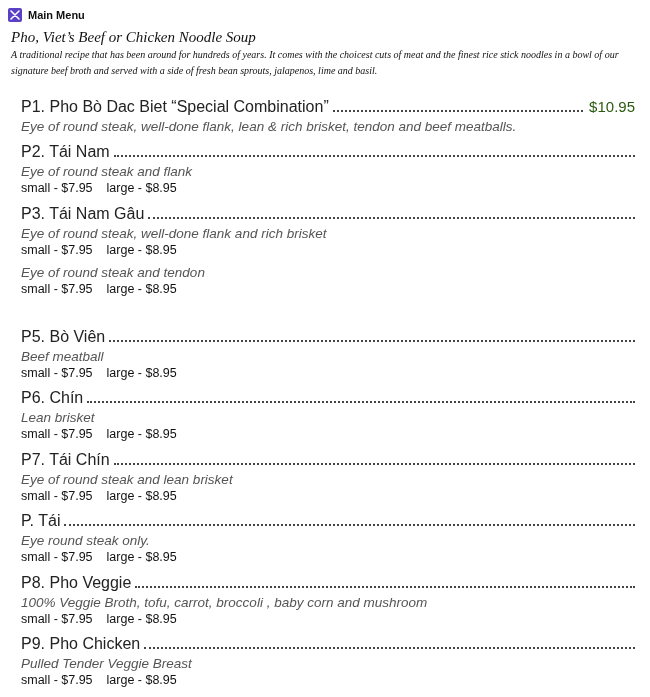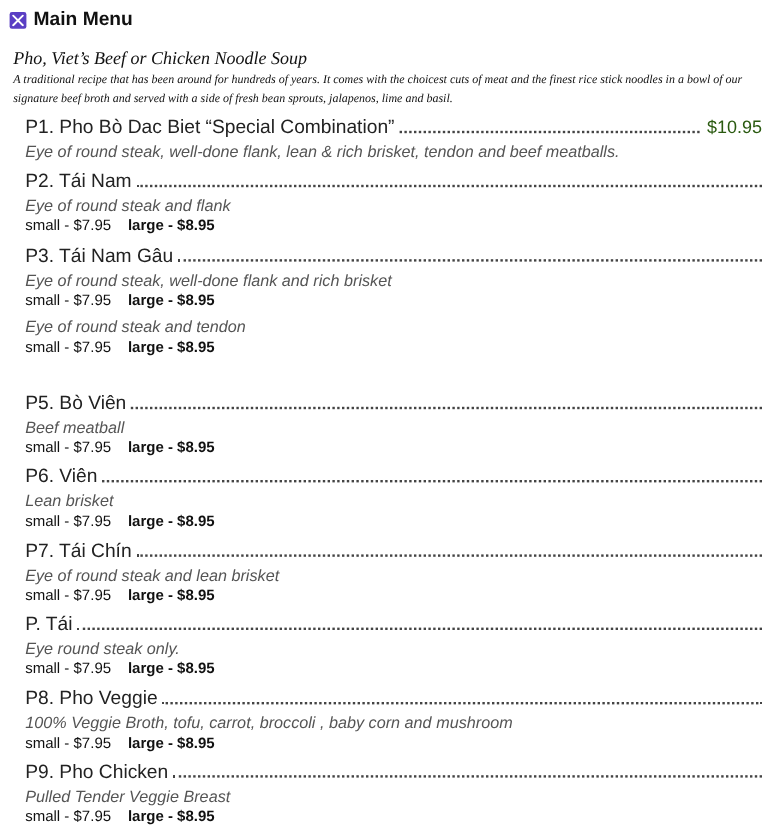--- a/index.html
+++ b/index.html
@@ -1,32 +1,32 @@
 <!DOCTYPE html>
 <html><head>
   <meta charset="utf-8">
   <style>
     html, body { margin: 0; padding: 0; background: #ffffff; }
     body { width: 650px; height: 697px; overflow: hidden; position: relative; font-family: "Liberation Sans", sans-serif; color: #222; }
     .header { position: absolute; left: 8px; top: 8px; display: flex; align-items: center; }
     .header .icon { width: 14px; height: 14px; background: #5b3fc4; border-radius: 2px; display: inline-flex; align-items: center; justify-content: center; margin-right: 6px; }
     .header .icon svg { display: block; }
-    .header .title { font-weight: bold; font-size: 16px; color: #111; }
-    .section { position: absolute; left: 11px; top: 40px; width: 630px; }
+    .header .title { font-weight: bold; font-size: 11px; color: #111; }
+    .section { position: absolute; left: 11px; top: 28px; width: 630px; }
     .section-title { font-family: "Liberation Serif", serif; font-style: italic; font-size: 15px; color: #111; line-height: 18px; }
     .section-desc { font-family: "Liberation Serif", serif; font-style: italic; font-size: 10px; color: #111; line-height: 16px; margin-top: 1px; }
     .items { position: absolute; left: 21px; top: 96px; width: 614px; }
     .item { margin-bottom: 0; }
     .item-head { display: flex; align-items: baseline; font-size: 16px; color: #222; height: 22px; line-height: 22px; }
     .item-name { white-space: nowrap; padding-right: 4px; }
     .leader { flex: 1; border-bottom: 2px dotted #444; height: 0; margin-bottom: 4px; position: relative; top: 0; }
     .item-price { padding-left: 6px; color: #2a5a10; font-size: 15px; white-space: nowrap; }
     .item-desc { font-style: italic; font-size: 13.5px; color: #555; line-height: 17px; }
     .item-sizes { font-size: 12.5px; color: #111; line-height: 16px; }
-    .item-sizes span + span { margin-left: 14px; font-weight: bold; }
+    .item-sizes span + span { margin-left: 14px; }
   </style>
 </head>
 <body>
 
 <div class="header">
   <span class="icon">
     <svg width="10" height="10" viewBox="0 0 10 10">
         <path d="M1 1 L9 9 M9 1 L1 9" stroke="#ffffff" stroke-width="1.6" stroke-linecap="round"></path>
       </svg>
   </span>
@@ -76,21 +76,21 @@
     <div class="item-head">
       <span class="item-name">P5. Bò Viên</span>
       <span class="leader"></span>
     </div>
     <div class="item-desc">Beef meatball</div>
     <div class="item-sizes"><span>small - $7.95</span><span>large - $8.95</span></div>
   </div>
 
   <div class="item" style="height:62px">
     <div class="item-head">
-      <span class="item-name">P6. Viên</span>
+      <span class="item-name">P6. Chín</span>
       <span class="leader"></span>
     </div>
     <div class="item-desc">Lean brisket</div>
     <div class="item-sizes"><span>small - $7.95</span><span>large - $8.95</span></div>
   </div>
 
   <div class="item" style="height:61px">
     <div class="item-head">
       <span class="item-name">P7. Tái Chín</span>
       <span class="leader"></span>

